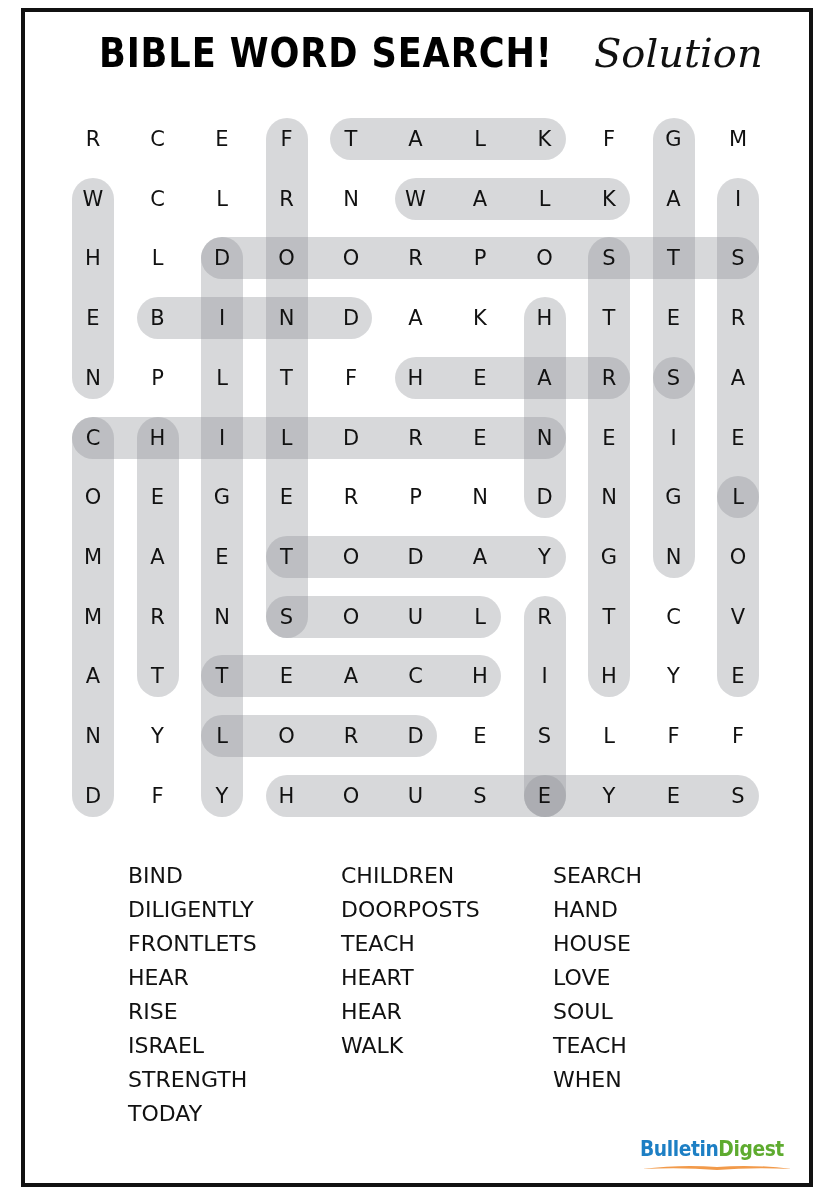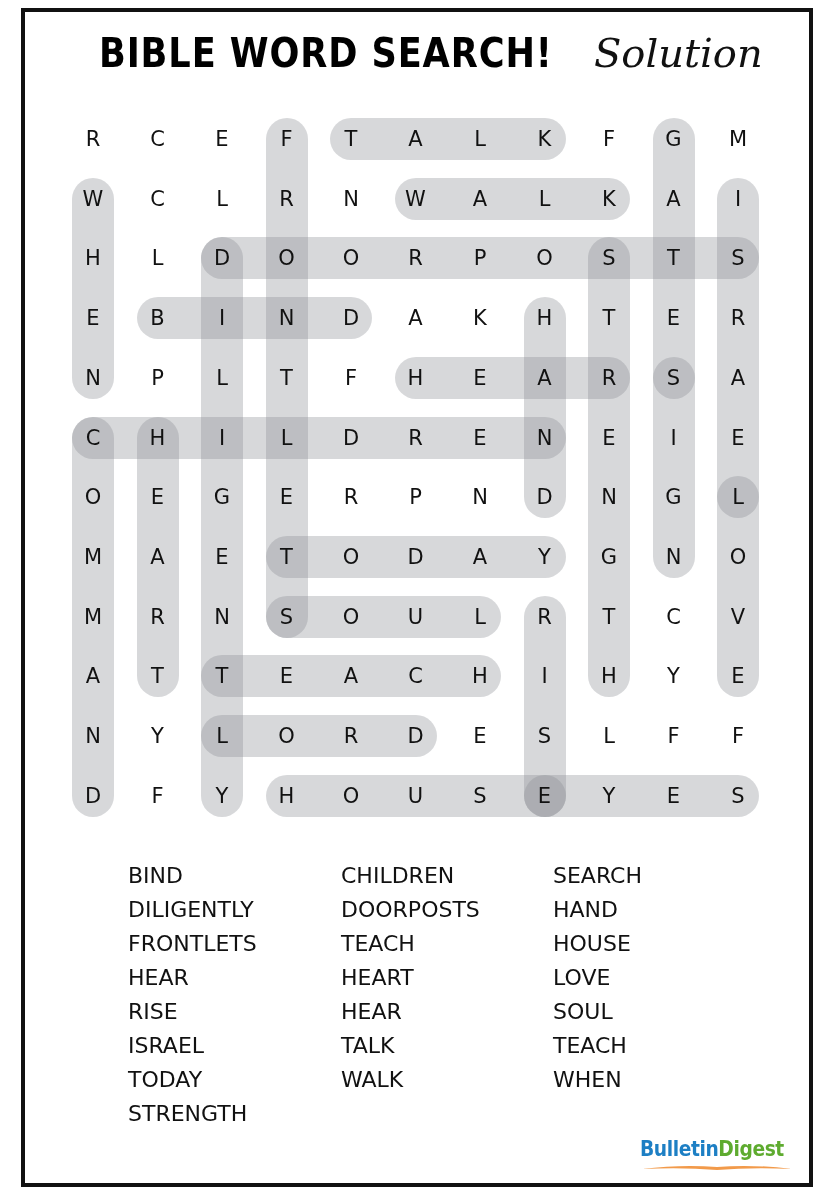--- a/index.html
+++ b/index.html
@@ -189,30 +189,29 @@
   </div>
 
 <div class="words" id="words">
     <div class="col" style="left: 0px;">
       <div class="word">BIND</div>
       <div class="word">DILIGENTLY</div>
       <div class="word">FRONTLETS</div>
       <div class="word">HEAR</div>
       <div class="word">RISE</div>
       <div class="word">ISRAEL</div>
+      <div class="word">STRENGTH</div>
       <div class="word">TODAY</div>
-      <div class="word">STRENGTH</div>
     </div>
     <div class="col" style="left: 213px;">
       <div class="word">CHILDREN</div>
       <div class="word">DOORPOSTS</div>
       <div class="word">TEACH</div>
       <div class="word">HEART</div>
       <div class="word">HEAR</div>
-      <div class="word">TALK</div>
       <div class="word">WALK</div>
     </div>
     <div class="col" style="left: 425px;">
       <div class="word">SEARCH</div>
       <div class="word">HAND</div>
       <div class="word">HOUSE</div>
       <div class="word">LOVE</div>
       <div class="word">SOUL</div>
       <div class="word">TEACH</div>
       <div class="word">WHEN</div>

